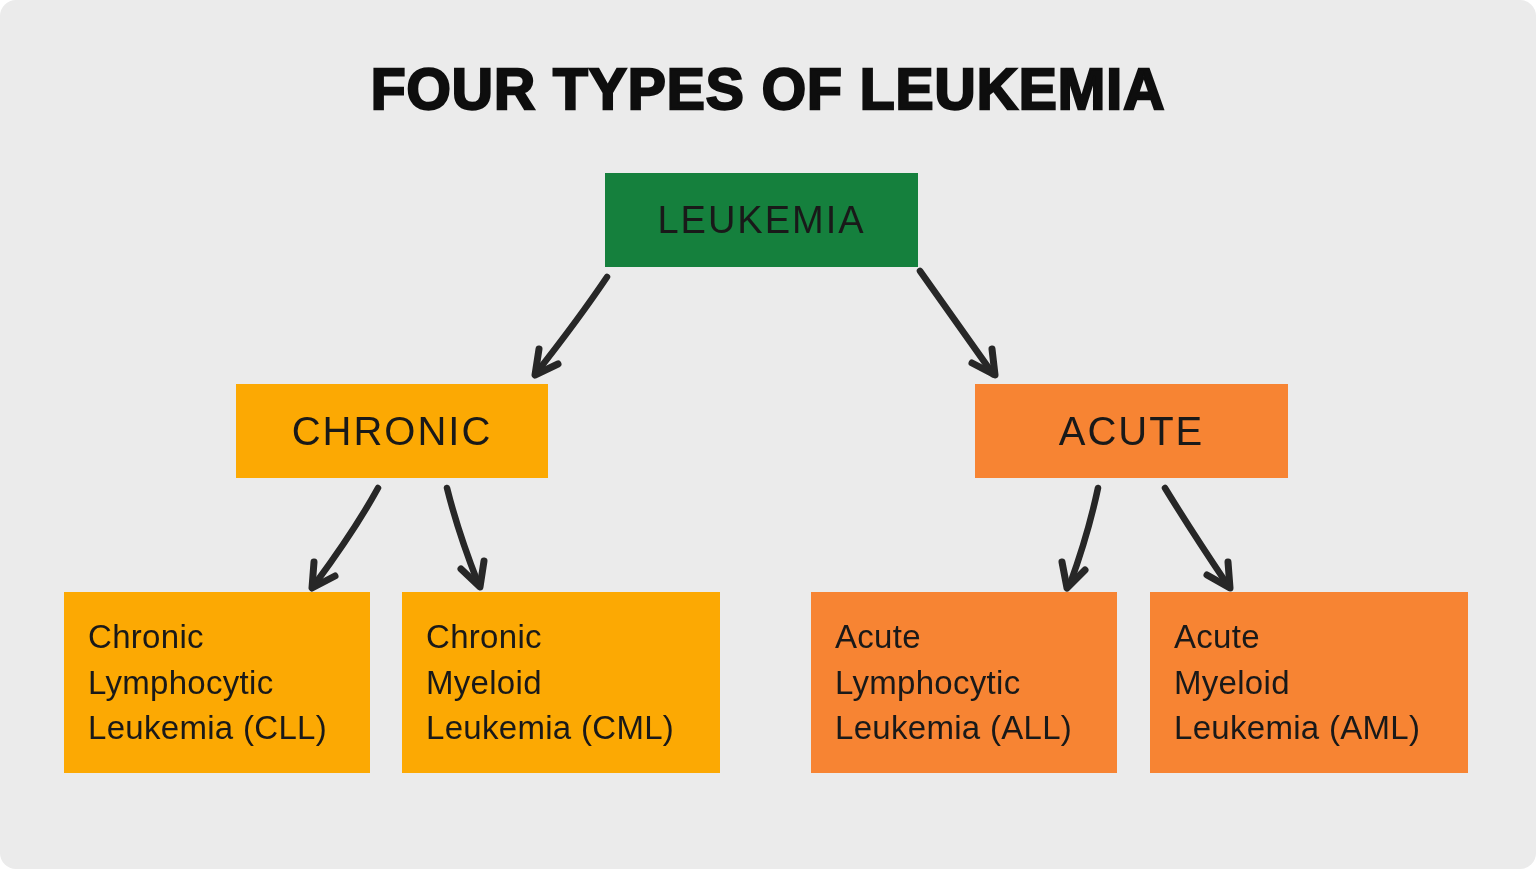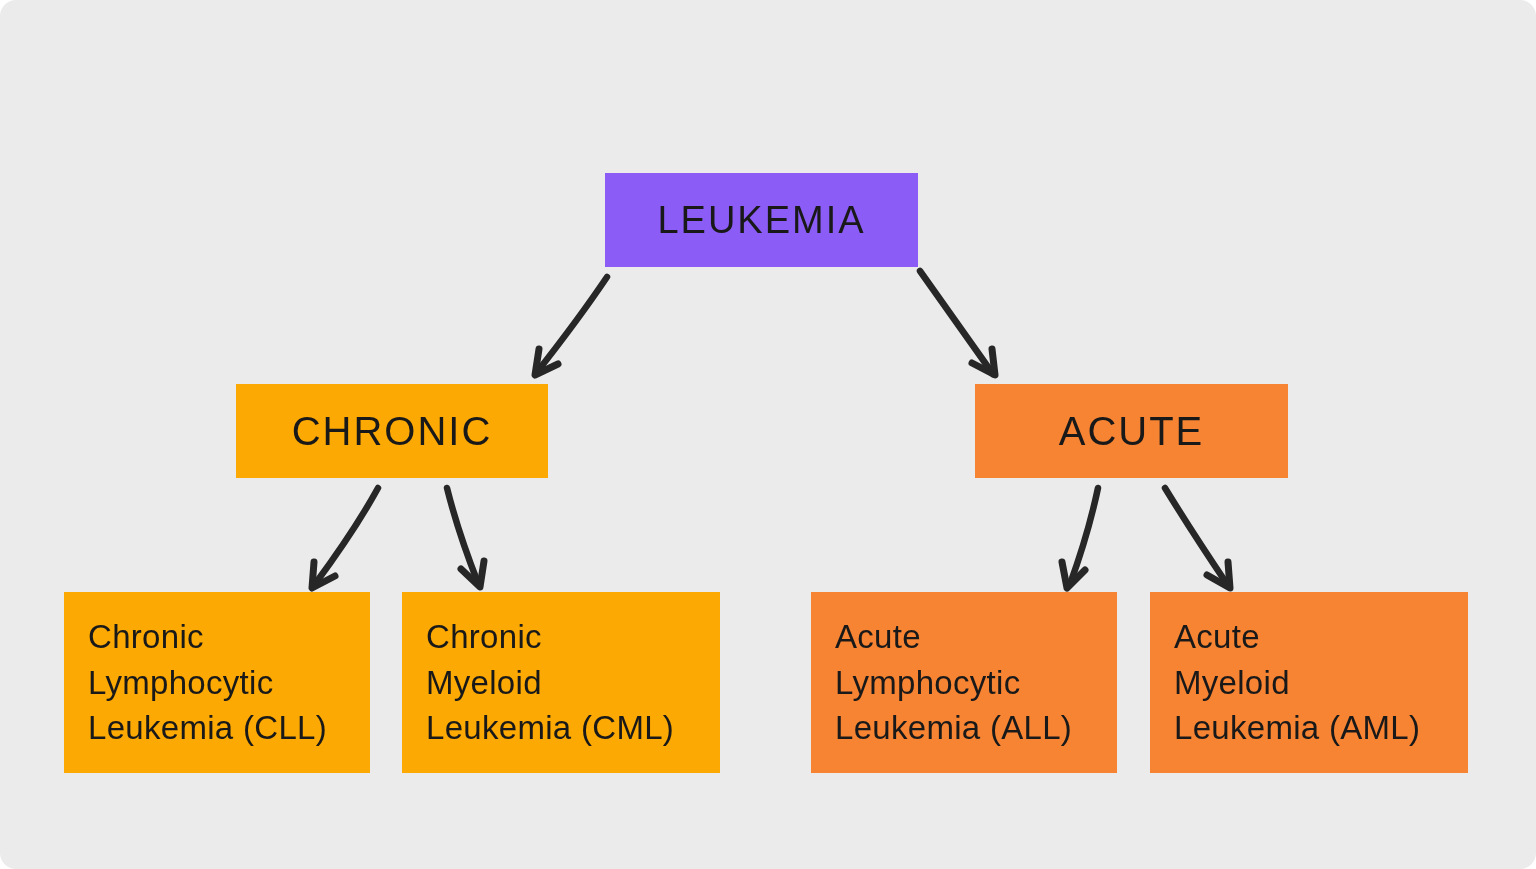--- a/index.html
+++ b/index.html
@@ -78,20 +78,21 @@
   #leaf-cll { left: 64px;   width: 306px; }
   #leaf-cml { left: 402px;  width: 318px; }
   #leaf-all { left: 811px;  width: 306px; }
   #leaf-aml { left: 1150px; width: 318px; }
 </style>
 </head>
 <body>
 
 <div class="canvas" style="background: rgb(235, 235, 235);">
 
+  <div class="title">FOUR TYPES OF LEUKEMIA</div>
 
   <svg class="arrows" id="arrows" viewBox="0 0 1536 869" aria-hidden="true" style="color: rgb(39, 39, 39);">
     <g>
       <path class="shaft" d="M607,277 Q578,320 537,372"></path>
       <path class="head" d="M558,364 L535,375 L539,349"></path>
     </g>
     <g>
       <path class="shaft" d="M920,271 Q951,315 993,374"></path>
       <path class="head" d="M992,349 L995,375 L972,363"></path>
     </g>
@@ -106,21 +107,21 @@
     <g>
       <path class="shaft" d="M1098,488 Q1088,535 1070,584"></path>
       <path class="head" d="M1085,570 L1067,588 L1062,562"></path>
     </g>
     <g>
       <path class="shaft" d="M1165,488 Q1192,532 1227,584"></path>
       <path class="head" d="M1228,562 L1230,588 L1207,575"></path>
     </g>
   </svg>
 
-  <div class="node parent root-box" style="background: #8b5cf6;">
+  <div class="node parent root-box" style="background: #15803d;">
     <span>LEUKEMIA</span>
   </div>
 
   <div class="node parent chronic-box" style="background: rgb(252, 169, 3);">
     <span>CHRONIC</span>
   </div>
 
   <div class="node parent acute-box" style="background: rgb(247, 132, 51);">
     <span>ACUTE</span>
   </div>

